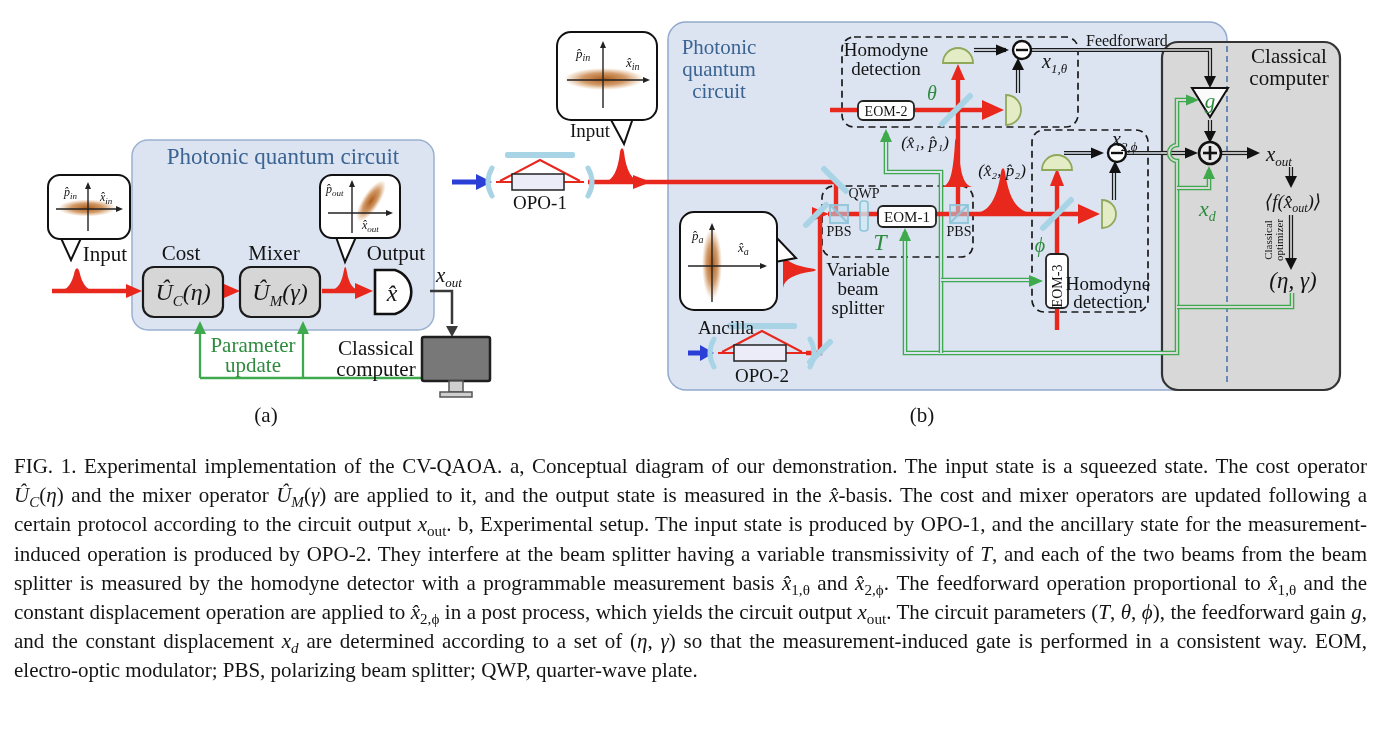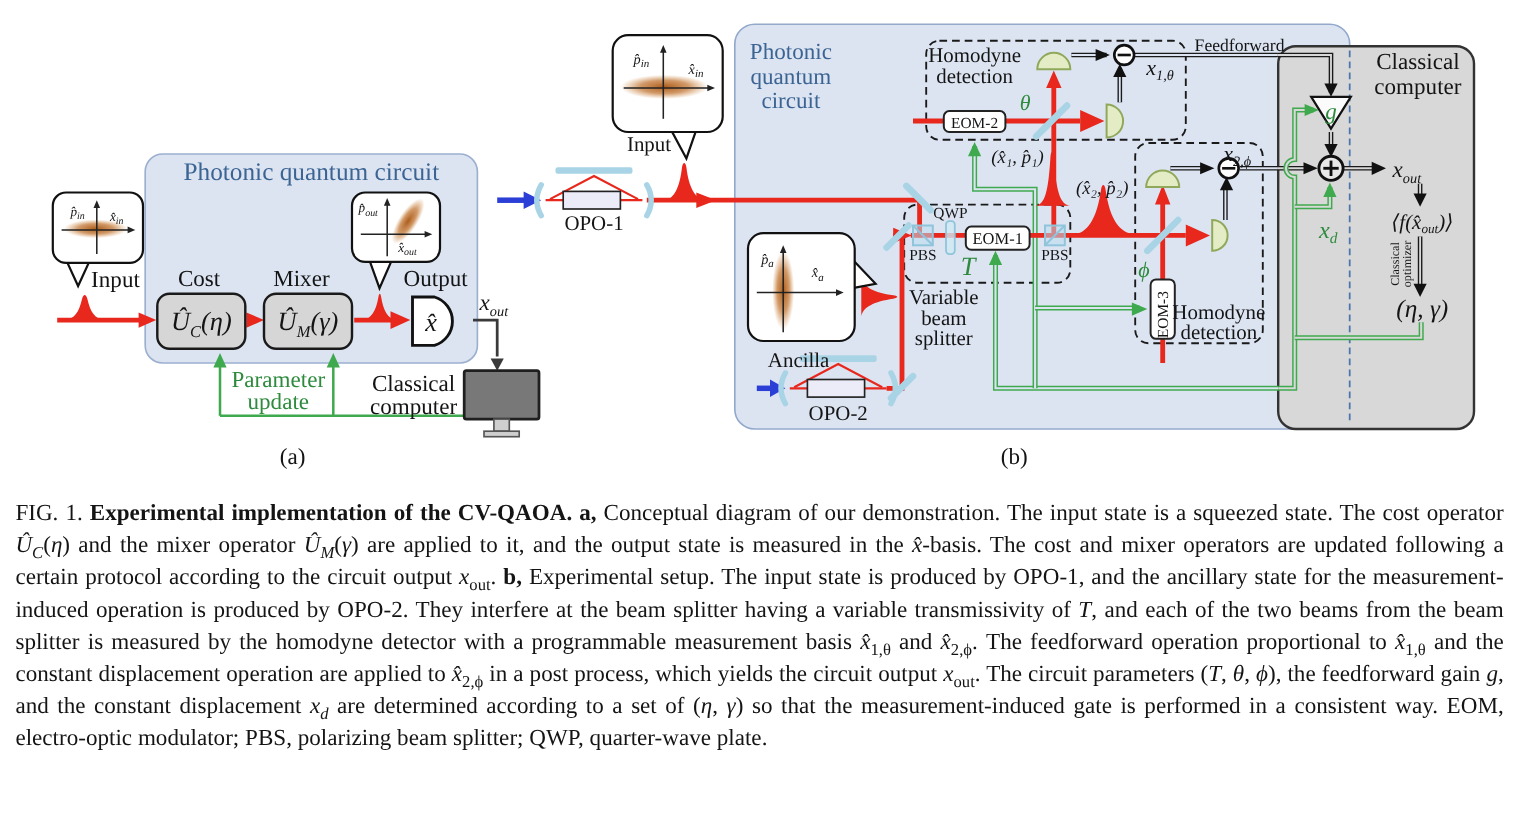--- a/index.html
+++ b/index.html
@@ -1,21 +1,21 @@
 <!DOCTYPE html>
 <html><head>
 <meta charset="utf-8">
 <style>
   html,body{margin:0;padding:0;background:#ffffff;}
   #page{position:relative;width:1380px;height:746px;background:#ffffff;overflow:hidden;
         font-family:"Liberation Serif","DejaVu Serif",serif;}
   #figsvg{position:absolute;left:0;top:0;}
   #caption{position:absolute;left:14px;top:452px;width:1353px;
            font-size:21px;line-height:29.2px;color:#141414;text-align:justify;}
-  #caption .b{font-weight:bold;}
+  #caption .b{font-weight:normal;}
   #caption .i{font-style:italic;}
   #caption sub{font-size:0.72em;line-height:0;}
   text{font-family:"Liberation Serif","DejaVu Serif",serif;fill:#141414;}
   .it{font-style:italic;}
   .grn{fill:#2e8b3e;}
   .blu{fill:#3b6493;}
   .t24{font-size:24px;}.t23{font-size:23px;}.t22{font-size:22px;}.t21{font-size:21px;}
   .t20{font-size:20px;}.t19{font-size:19px;}.t17{font-size:17px;}.t16{font-size:16px;}
   .t15{font-size:15px;}.t14{font-size:14px;}.t13{font-size:13px;}.t12{font-size:12px;}.t11{font-size:11px;}
   .dash{fill:none;stroke:#1a1a1a;stroke-width:1.7;stroke-dasharray:7 4.5;}

